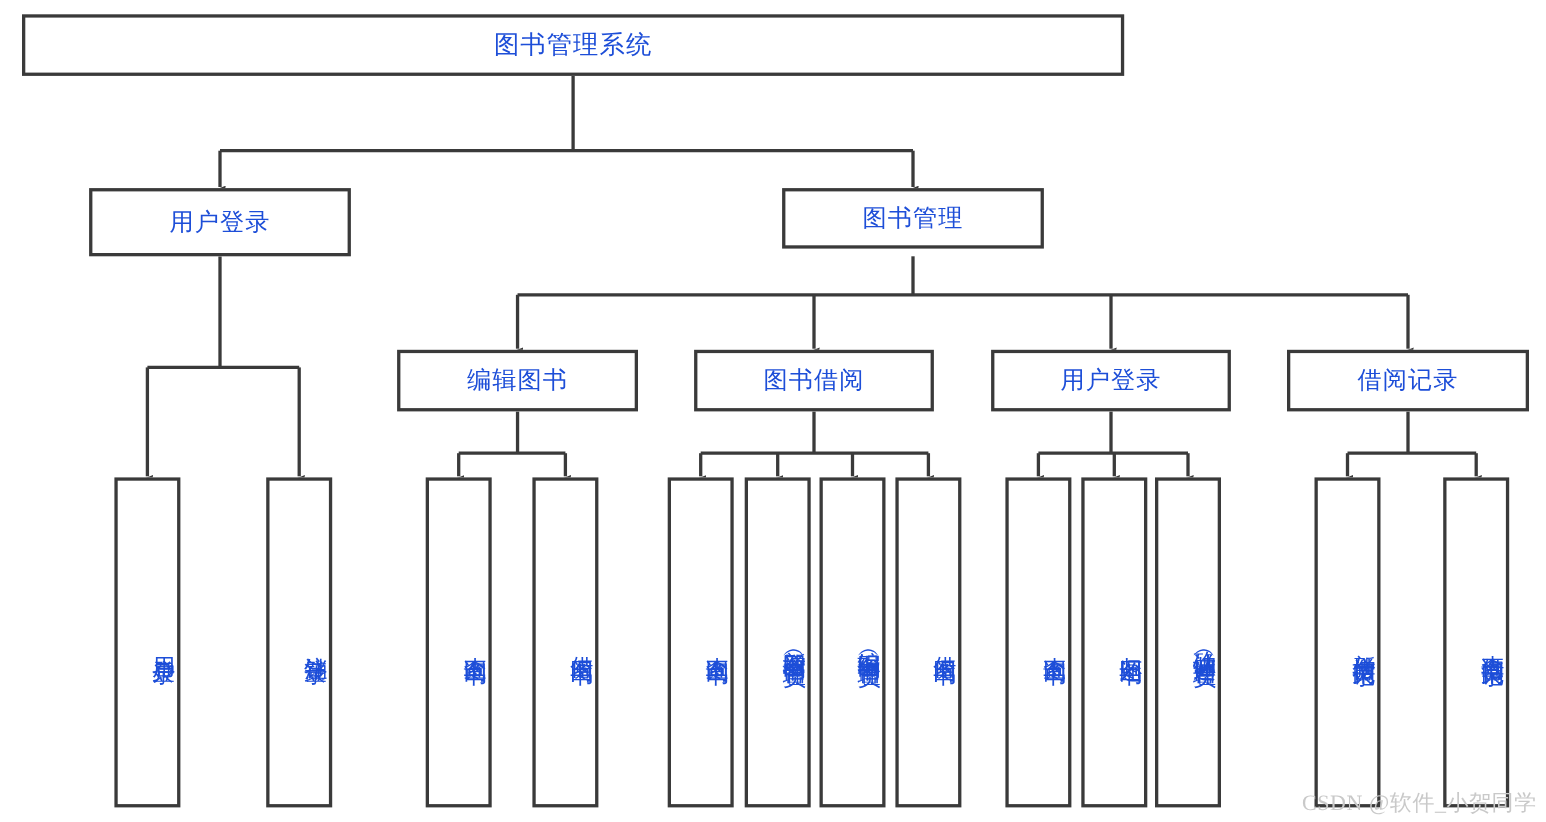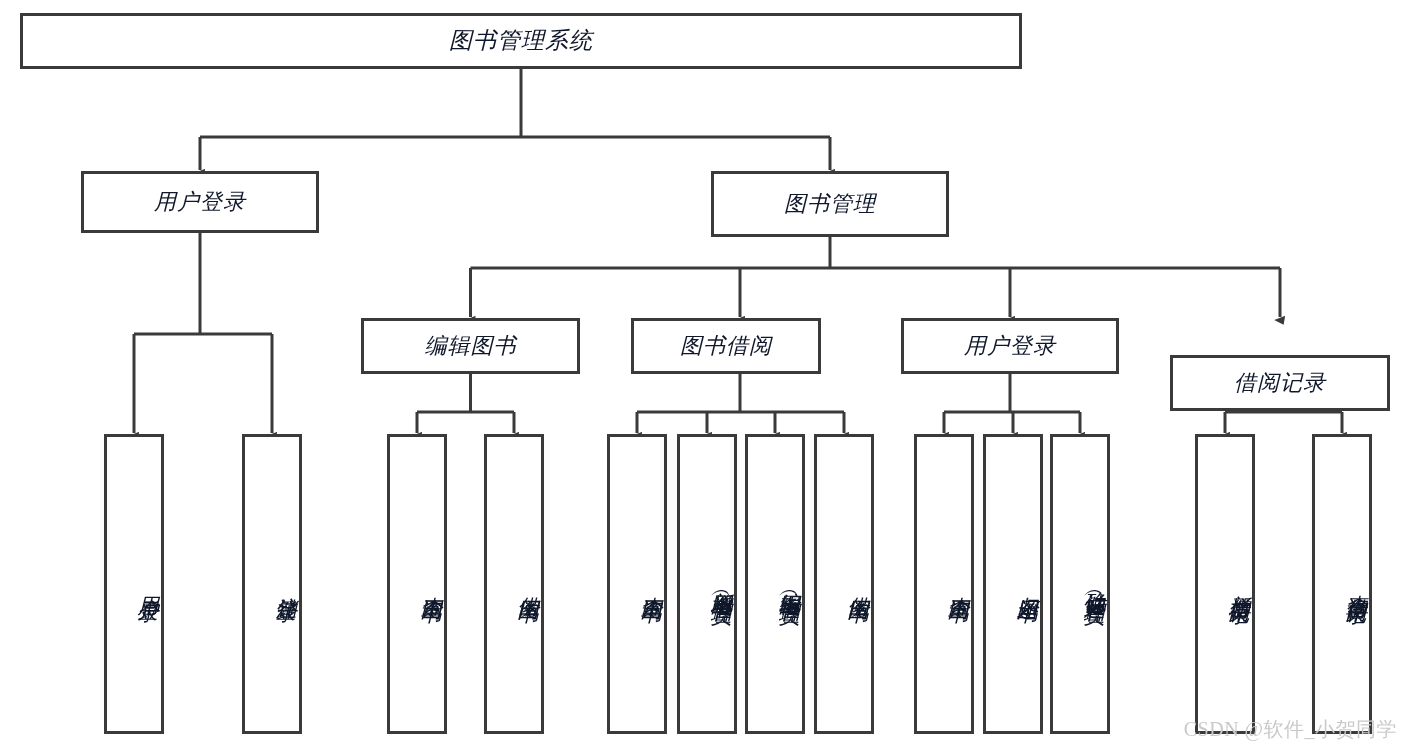--- a/index.html
+++ b/index.html
@@ -2,21 +2,21 @@
 <html><head>
 <meta charset="utf-8">
 <style>
   html,body{margin:0;padding:0;background:#ffffff;}
   body{width:1405px;height:747px;overflow:hidden;
        font-family:"Liberation Sans","DejaVu Sans",sans-serif;}
   #diagram-root{position:relative;width:1405px;height:747px;background:#fff;}
   svg#wires{position:absolute;left:0;top:0;width:1405px;height:747px;}
   .node{position:absolute;box-sizing:border-box;background:#ffffff;
         border:3px solid #3a3a3a;display:flex;align-items:center;
-        justify-content:center;color:#0f172a;font-style:italic;}
+        justify-content:center;color:#1d4ed8;}
   .node.h{font-size:22px;line-height:1.1;letter-spacing:1px;}
   .node.v{writing-mode:vertical-rl;text-orientation:upright;
           font-size:21px;line-height:1.25;letter-spacing:2px;
           padding:10px 0;align-items:flex-start;justify-content:center;}
   .node.title{font-size:23px;}
   .watermark{position:absolute;right:8px;bottom:4px;font-size:20px;
              color:#c9c9c9;white-space:nowrap;letter-spacing:.5px;font-family:Liberation Serif, serif;}
 </style>
 </head>
 <body>
@@ -62,26 +62,26 @@
         <path d="M1280,374 L1280,412"></path>
         <path d="M1225,412 L1342,412"></path>
         <path d="M1225,412 L1225,433" marker-end="url(#arrow)"></path>
         <path d="M1342,412 L1342,433" marker-end="url(#arrow)"></path>
       </g>
   </svg>
 
   <div class="node h title" style="left: 20px; top: 13px; width: 1002px; height: 56px;">图书管理系统</div>
 
   <div class="node h" style="left: 81px; top: 171px; width: 238px; height: 62px;">用户登录</div>
-  <div class="node h" style="left: 711px; top: 171px; width: 238px; height: 66px;">图书管理</div>
+  <div class="node h" style="left: 711px; top: 171px; width: 238px; height: 55px;">图书管理</div>
 
   <div class="node h" style="left: 361px; top: 318px; width: 219px; height: 56px;">编辑图书</div>
-  <div class="node h" style="left: 631px; top: 318px; width: 190px; height: 56px;">图书借阅</div>
+  <div class="node h" style="left: 631px; top: 318px; width: 218px; height: 56px;">图书借阅</div>
   <div class="node h" style="left: 901px; top: 318px; width: 218px; height: 56px;">用户登录</div>
-  <div class="node h" style="left: 1170px; top: 318px; width: 220px; height: 56px; margin-top: 37px;">借阅记录</div>
+  <div class="node h" style="left: 1170px; top: 318px; width: 220px; height: 56px;">借阅记录</div>
 
   <div class="node v" style="left: 104px; top: 434px; width: 60px; height: 300px;">用户登录</div>
   <div class="node v" style="left: 242px; top: 434px; width: 60px; height: 300px;">注销登录</div>
   <div class="node v" style="left: 387px; top: 434px; width: 60px; height: 300px;">查询图书</div>
   <div class="node v" style="left: 484px; top: 434px; width: 60px; height: 300px;">借阅图书</div>
   <div class="node v" style="left: 607px; top: 434px; width: 60px; height: 300px;">查询图书</div>
   <div class="node v" style="left: 677px; top: 434px; width: 60px; height: 300px;">新增图书（管理员）</div>
   <div class="node v" style="left: 745px; top: 434px; width: 60px; height: 300px;">编辑图书（管理员）</div>
   <div class="node v" style="left: 814px; top: 434px; width: 60px; height: 300px;">借阅图书</div>
   <div class="node v" style="left: 914px; top: 434px; width: 60px; height: 300px;">查询图书</div>

